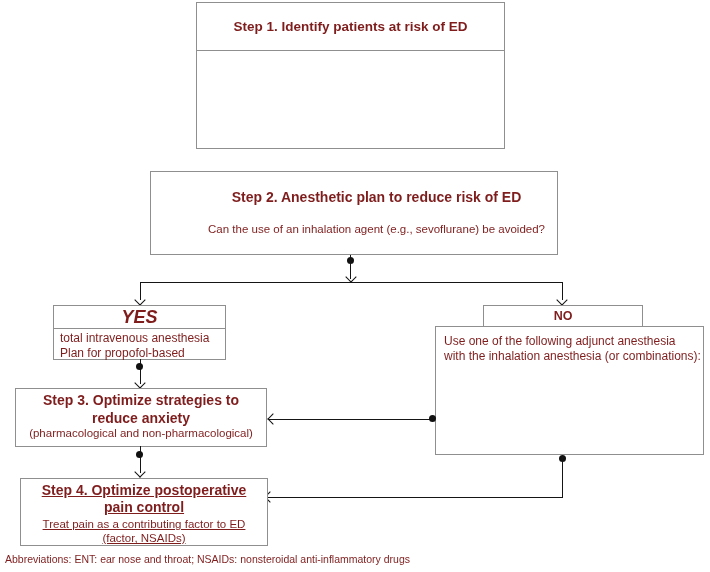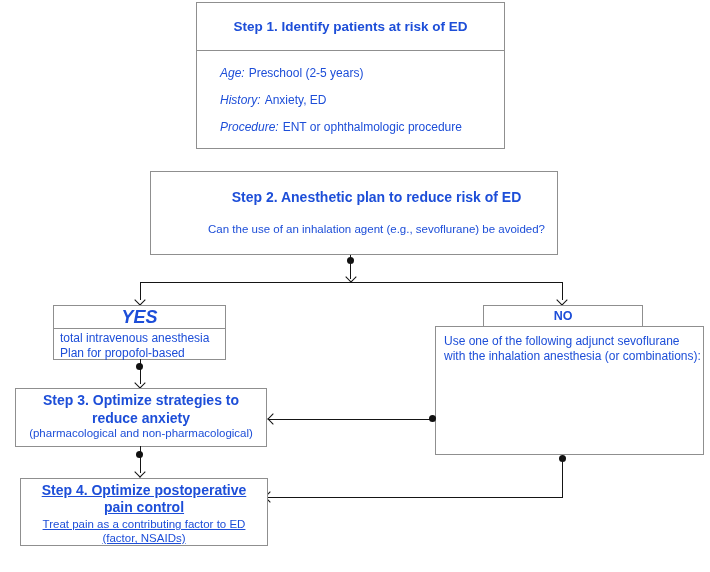--- a/index.html
+++ b/index.html
@@ -1,18 +1,18 @@
 <!DOCTYPE html>
 <html><head>
 <meta charset="utf-8">
 <style>
   html,body { margin:0; padding:0; background:#ffffff; }
   .canvas {
     position:relative; width:710px; height:572px; background:#ffffff;
-    font-family:"Liberation Sans", sans-serif; color:#1d4ed8; overflow:hidden;
+    font-family:"Liberation Sans", sans-serif; color:#7f1d1d; overflow:hidden;
   }
   .box {
     position:absolute; background:#ffffff; border:1px solid #8f8f8f;
     box-sizing:border-box;
   }
   .box-header {
     border-bottom:1px solid #8f8f8f; display:flex; align-items:center;
     justify-content:center; font-weight:bold;
   }
   .hline, .vline { position:absolute; background:#151515; }
@@ -61,31 +61,20 @@
 
   .footnote { position:absolute; left:5px; top:553px; font-size:10.5px; }
 </style>
 </head>
 <body>
 
 <div class="canvas">
 
   <div class="box step1">
     <div class="box-header">Step 1. Identify patients at risk of ED</div>
-    <div class="step1-body">
-      <div class="step1-row">
-        <span class="ital">Age:</span><span>Preschool (2-5 years)</span>
-      </div>
-      <div class="step1-row">
-        <span class="ital">History:</span><span>Anxiety, ED</span>
-      </div>
-      <div class="step1-row">
-        <span class="ital">Procedure:</span><span>ENT or ophthalmologic procedure</span>
-      </div>
-    </div>
   </div>
 
   <div class="box step2">
     <div class="step2-title">Step 2. Anesthetic plan to reduce risk of ED</div>
     <div class="step2-question">Can the use of an inhalation agent (e.g., sevoflurane) be avoided?</div>
   </div>
 
   <div class="dot" style="left:347px; top:257px;"></div>
   <div class="vline" style="left:350px; top:255px; height:24px;"></div>
   <div class="chev down" style="left:347px; top:273px;"></div>
@@ -99,21 +88,21 @@
     <div class="box-header">YES</div>
     <div class="yes-body">
       <div>total intravenous anesthesia</div>
       <div>Plan for propofol-based</div>
     </div>
   </div>
 
   <div class="box no-header">NO</div>
   <div class="box no-body">
     <div class="no-body-inner">
-      <div>Use one of the following adjunct sevoflurane</div>
+      <div>Use one of the following adjunct anesthesia</div>
       <div>with the inhalation anesthesia (or combinations):</div>
     </div>
   </div>
 
   <div class="vline" style="left:140px; top:359px; height:25px;"></div>
   <div class="dot" style="left:136px; top:363px;"></div>
   <div class="chev down" style="left:136px; top:379px;"></div>
 
   <div class="hline" style="left:269px; top:419px; width:165px;"></div>
   <div class="dot" style="left:429px; top:415px;"></div>
@@ -140,14 +129,15 @@
     <div class="step4-title">
       <div>Step 4. Optimize postoperative</div>
       <div>pain control</div>
     </div>
     <div class="step4-sub">
       <div>Treat pain as a contributing factor to ED</div>
       <div>(factor, NSAIDs)</div>
     </div>
   </div>
 
+  <div class="footnote">Abbreviations: ENT: ear nose and throat; NSAIDs: nonsteroidal anti-inflammatory drugs</div>
 
 </div>
 
 </body></html>

